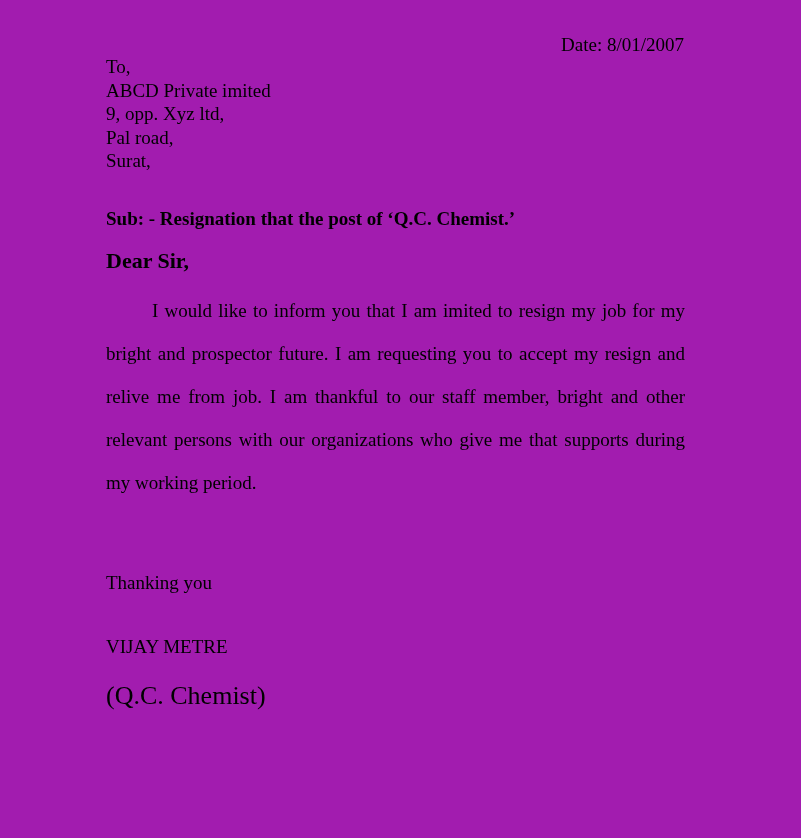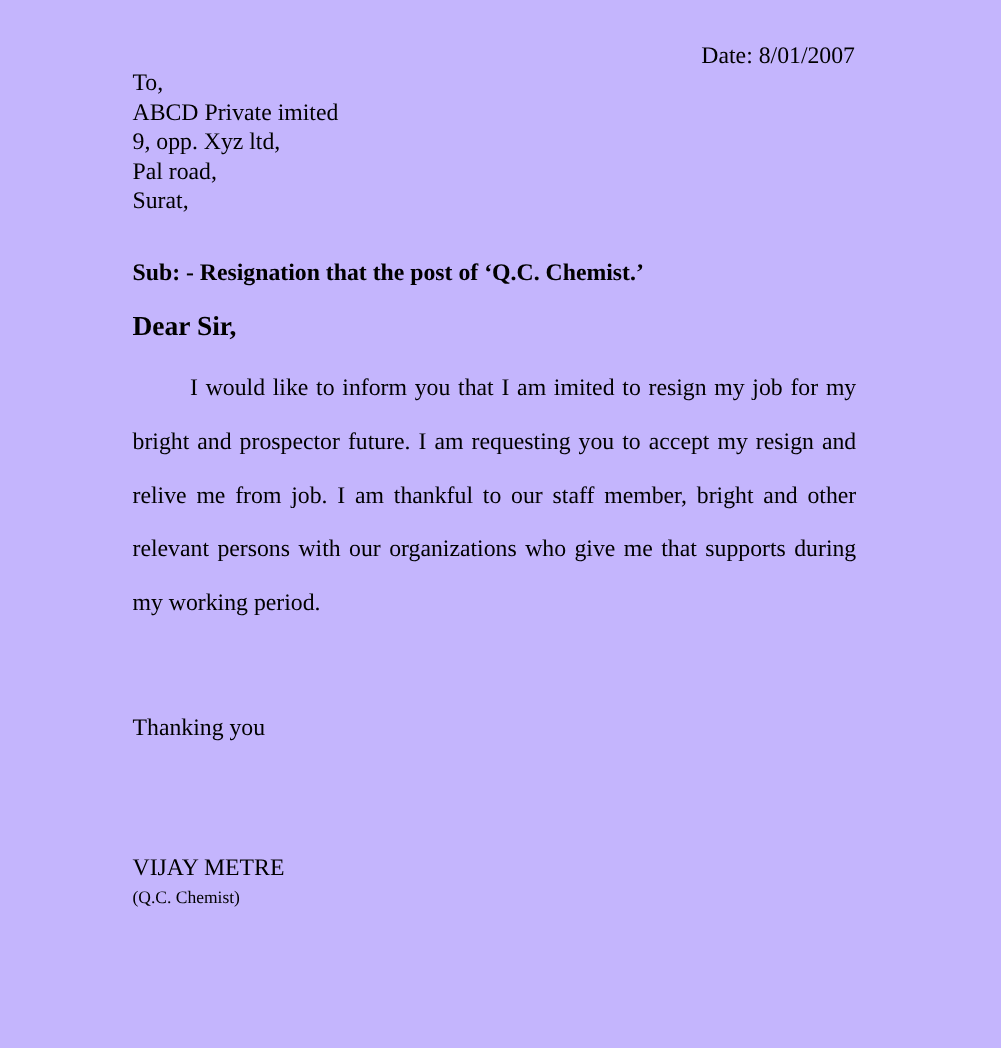--- a/index.html
+++ b/index.html
@@ -12,21 +12,21 @@
     background: #ffffff;
     font-family: "Liberation Serif", "DejaVu Serif", serif;
     color: #000000;
     overflow: hidden;
   }
 
   .page {
     position: relative;
     width: 801px;
     height: 838px;
-    background: #c4b5fd;
+    background: #a21caf;
     box-sizing: border-box;
   }
 
   
   .date-line {
     position: absolute;
     top: 33px;
     left: 106px;
     width: 578px;
     text-align: right;
@@ -114,26 +114,26 @@
   .signature-block {
     position: absolute;
     top: 635px;
     left: 106px;
     width: 400px;
   }
   .signature-name {
     font-size: 19px;
     line-height: 24px;
     white-space: nowrap;
-    margin-top: 48px;
   }
   .signature-title {
-    font-size: 14px;
+    font-size: 26px;
     line-height: 24px;
     white-space: nowrap;
+    margin-top: 25px;
   }
 </style>
 </head>
 <body>
 
 <div class="page">
 
   <div class="date-line">Date: 8/01/2007</div>
 
   <div class="address-block">

